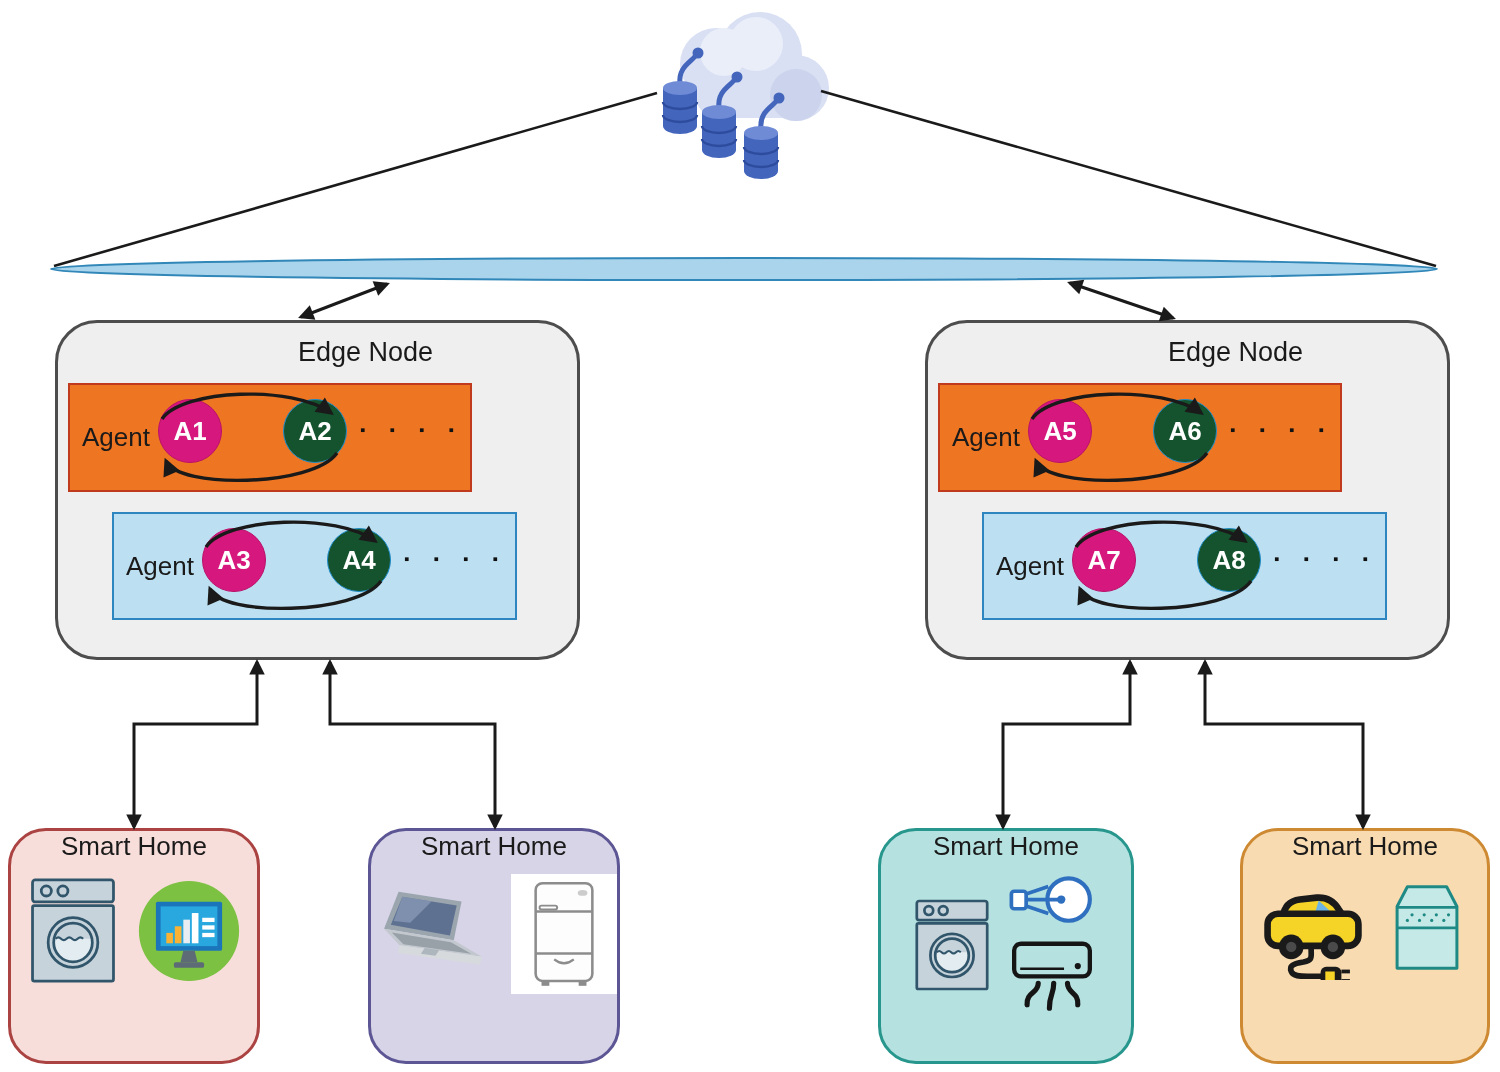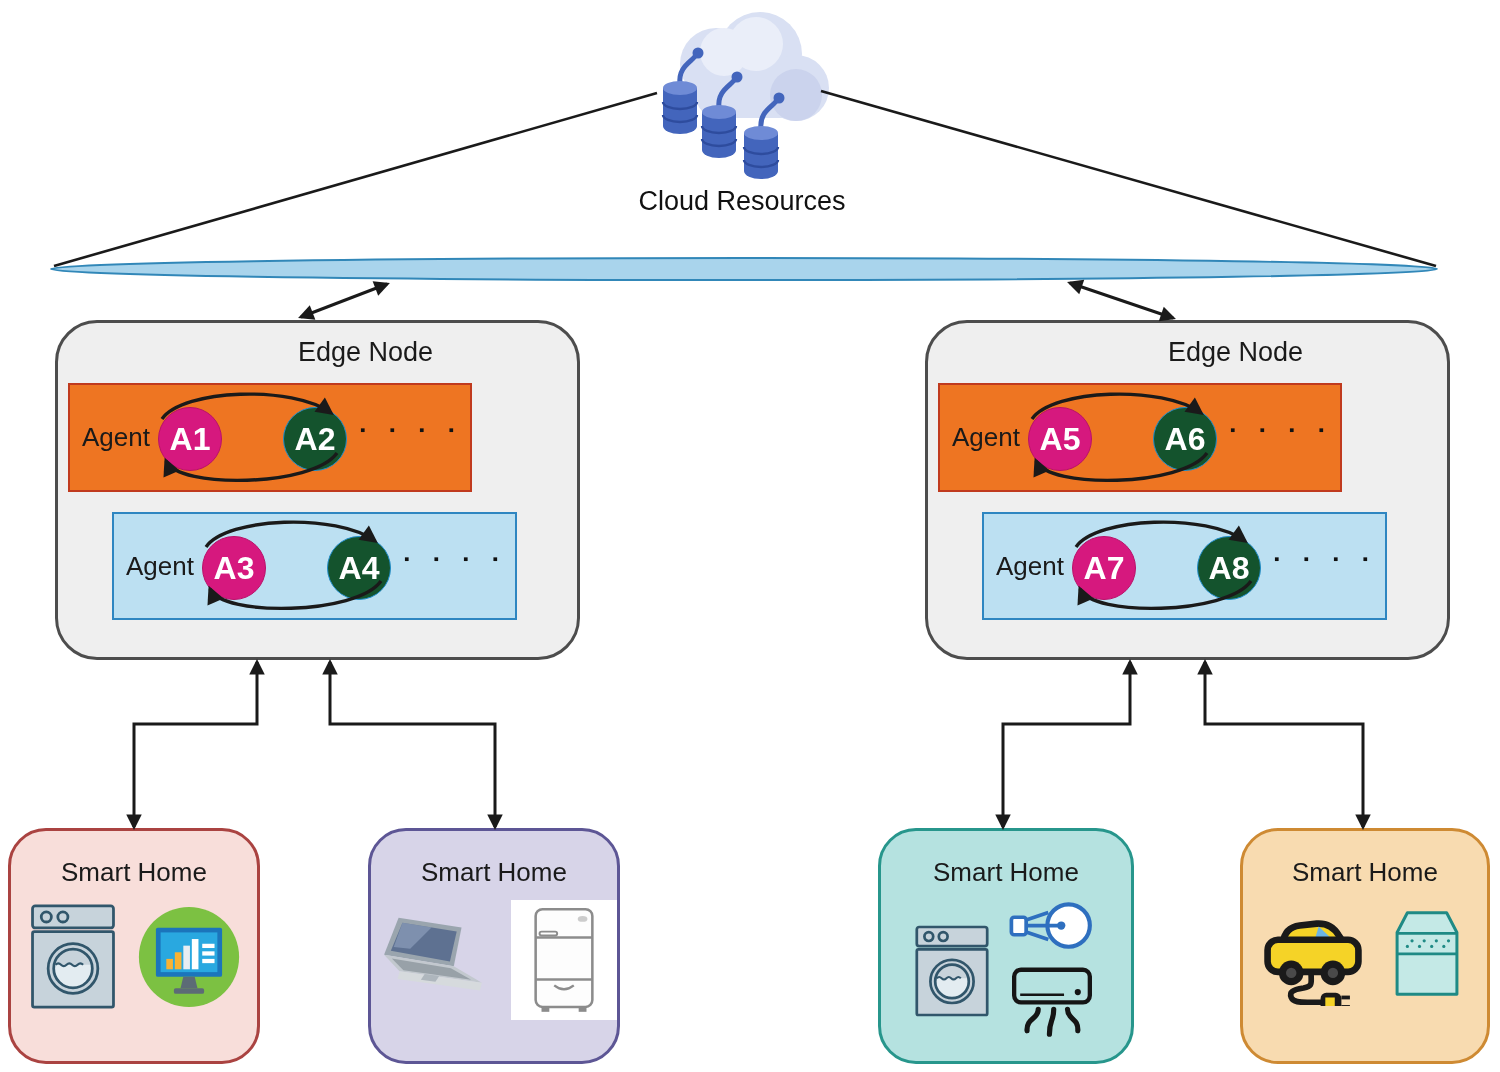--- a/index.html
+++ b/index.html
@@ -15,32 +15,32 @@
   
   .edge-node{position:absolute;width:525px;height:340px;background:#efefef;
              border:3px solid #4d4d4d;border-radius:42px;box-sizing:border-box;z-index:1;}
   .edge-node.left{left:55px;top:320px;}
   .edge-node.right{left:925px;top:320px;}
   .edge-title{position:absolute;top:14px;left:0;width:100%;text-align:center;font-size:27px;margin-left:48px;}
   .agent-row{position:absolute;box-sizing:border-box;}
   .agent-row.orange{left:10px;top:60px;width:404px;height:109px;background:#ee7522;border:2px solid #c03a1e;}
   .agent-row.blue{left:54px;top:189px;width:405px;height:108px;background:#bce0f2;border:2px solid #2e86c1;}
   .agent-label{position:absolute;left:12px;top:0;height:100%;display:flex;align-items:center;font-size:26px;}
-  .agent-circle{position:absolute;width:62px;height:62px;border-radius:50%;top:22px;
+  .agent-circle{position:absolute;width:62px;height:62px;border-radius:50%;top:14px;
                 display:flex;align-items:center;justify-content:center;
-                color:#fff;font-size:32px;font-weight:bold;}
+                color:#fff;font-size:26px;font-weight:bold;}
   .agent-circle.pink{background:#d6187e;border:1px solid #ba1069;}
   .agent-circle.cyan{background:#14532d;border:1px solid #1f8cc9;}
   .agent-circle.c1{left:88px;}
   .agent-circle.c2{left:213px;}
   .row-dots{position:absolute;left:290px;top:36px;font-size:15px;letter-spacing:10px;white-space:nowrap;color:#111;}
 
   
   .smart-home{position:absolute;top:828px;height:236px;border-radius:38px;box-sizing:border-box;z-index:1;}
-  .smart-home .sh-title{margin-top:26px;text-align:center;font-size:26px;}
+  .smart-home .sh-title{text-align:center;font-size:26px;}
   .sh-icons{display:flex;align-items:center;justify-content:center;gap:18px;margin-top:12px;}
   .sh1{left:8px;width:252px;background:#f8deda;border:3px solid #aa4341;}
   .sh2{left:368px;width:252px;background:#d7d4e8;border:3px solid #5d5695;}
   .sh3{left:878px;width:256px;background:#b5e2e0;border:3px solid #27968c;}
   .sh4{left:1240px;width:250px;background:#f8dbb0;border:3px solid #ce8a33;}
   .white-card{background:#fff;width:106px;height:120px;display:flex;align-items:center;justify-content:center;}
   .sh3-grid{display:flex;align-items:center;justify-content:center;gap:12px;margin-top:8px;}
   .sh3-col{display:flex;flex-direction:column;align-items:center;gap:8px;}
 </style>
 </head>
@@ -118,21 +118,20 @@
           <ellipse cx="75" cy="112" rx="17" ry="7" fill="#6f8bd6"></ellipse>
         </g>
         <g>
           <path d="M100,133 v38 a17,8 0 0 0 34,0 v-38" fill="#4365bc"></path>
           <path d="M100,147 a17,7 0 0 0 34,0" fill="none" stroke="#2e4c9e" stroke-width="2.4"></path>
           <path d="M100,160 a17,7 0 0 0 34,0" fill="none" stroke="#2e4c9e" stroke-width="2.4"></path>
           <ellipse cx="117" cy="133" rx="17" ry="7" fill="#6f8bd6"></ellipse>
         </g>
       </g>
     </svg>
-    <div class="cloud-label">Cloud Resources</div>
   </div>
 
   <div class="edge-node left">
     <div class="edge-title">Edge Node</div>
 
     <div class="agent-row orange">
       <span class="agent-label">Agent</span>
       <div class="agent-circle pink c1">A1</div>
       <div class="agent-circle cyan c2">A2</div>
       <span class="row-dots">▪ ▪ ▪ ▪</span>

